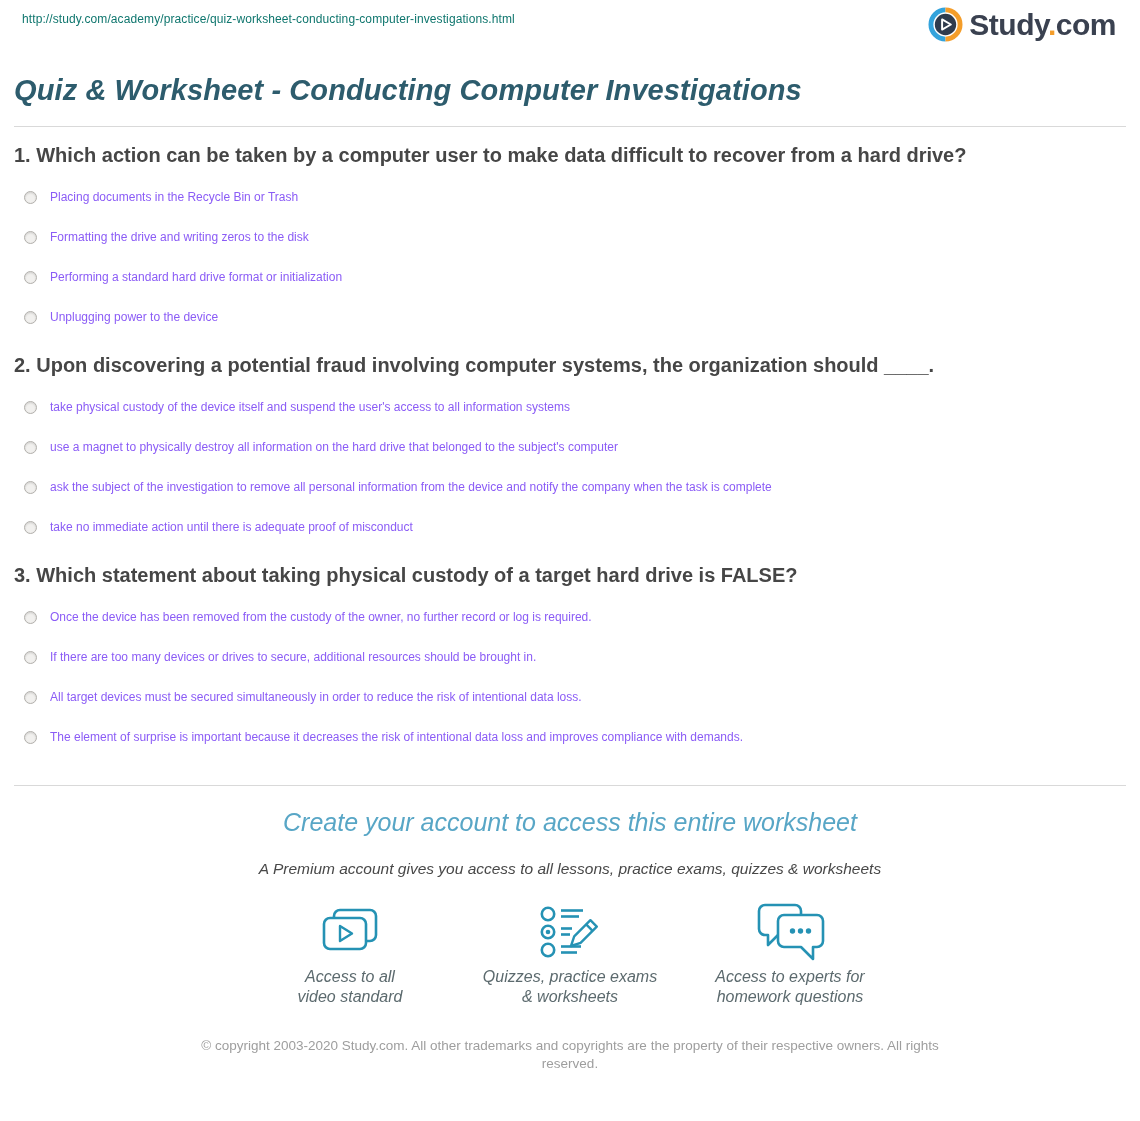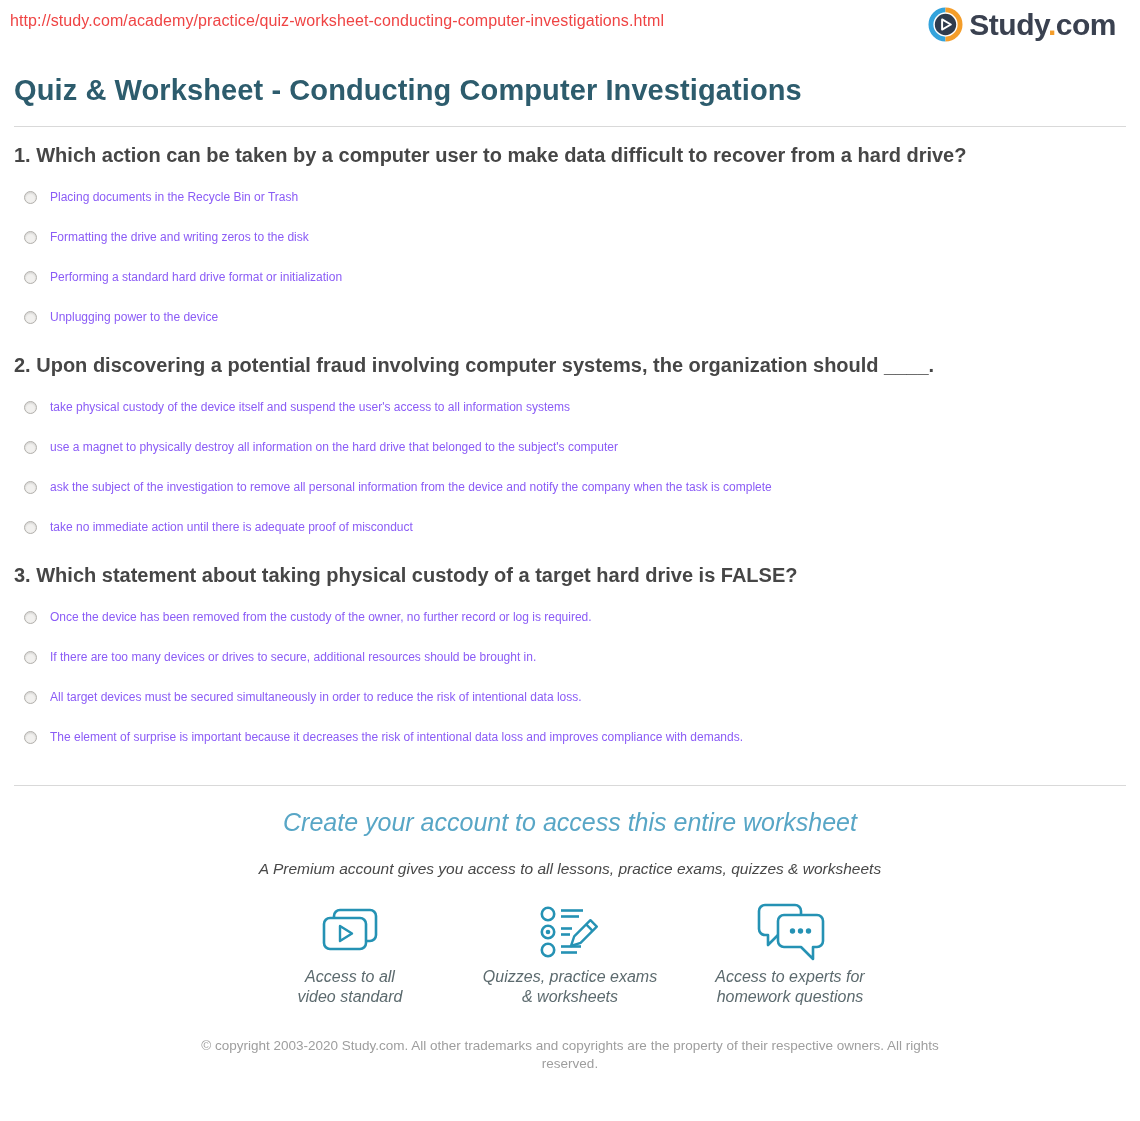--- a/index.html
+++ b/index.html
@@ -10,33 +10,34 @@
     font-family: "Liberation Sans", "DejaVu Sans", sans-serif;
     color: #4a4a4a;
     overflow: hidden;
     position: relative;
   }
   .content { padding: 0 14px; }
 
   
   .top-bar { position: relative; height: 48px; }
   .page-url {
-    position: absolute; left: 10px; top: 12px;
-    font-size: 16px; color: #ef4444; letter-spacing: 0.1px;
+    position: absolute; left: 22px; top: 12px;
+    font-size: 12px; color: #0f766e; letter-spacing: 0.1px;
   }
   .logo { position: absolute; right: 24px; top: 7px; display: flex; align-items: center; }
   .logo svg { display: block; margin-right: 6px; }
   .logo-text { font-size: 30px; font-weight: 700; color: #3a4150; letter-spacing: -0.5px; }
   .logo-dot { color: #f49d2a; }
 
   
   .page-title {
     margin: 26px 0 0 0;
     font-size: 29px; font-weight: 700; color: #2d5c6d;
     letter-spacing: 0.1px;
+    font-style: italic;
   }
   .divider {
     border: none; border-top: 1px solid #d9d9d9;
     margin: 19px 0 0 0;
   }
 
   
   .question { margin-top: 16px; }
   .question-heading {
     font-size: 20px; font-weight: 700; color: #464646; line-height: 25px;

